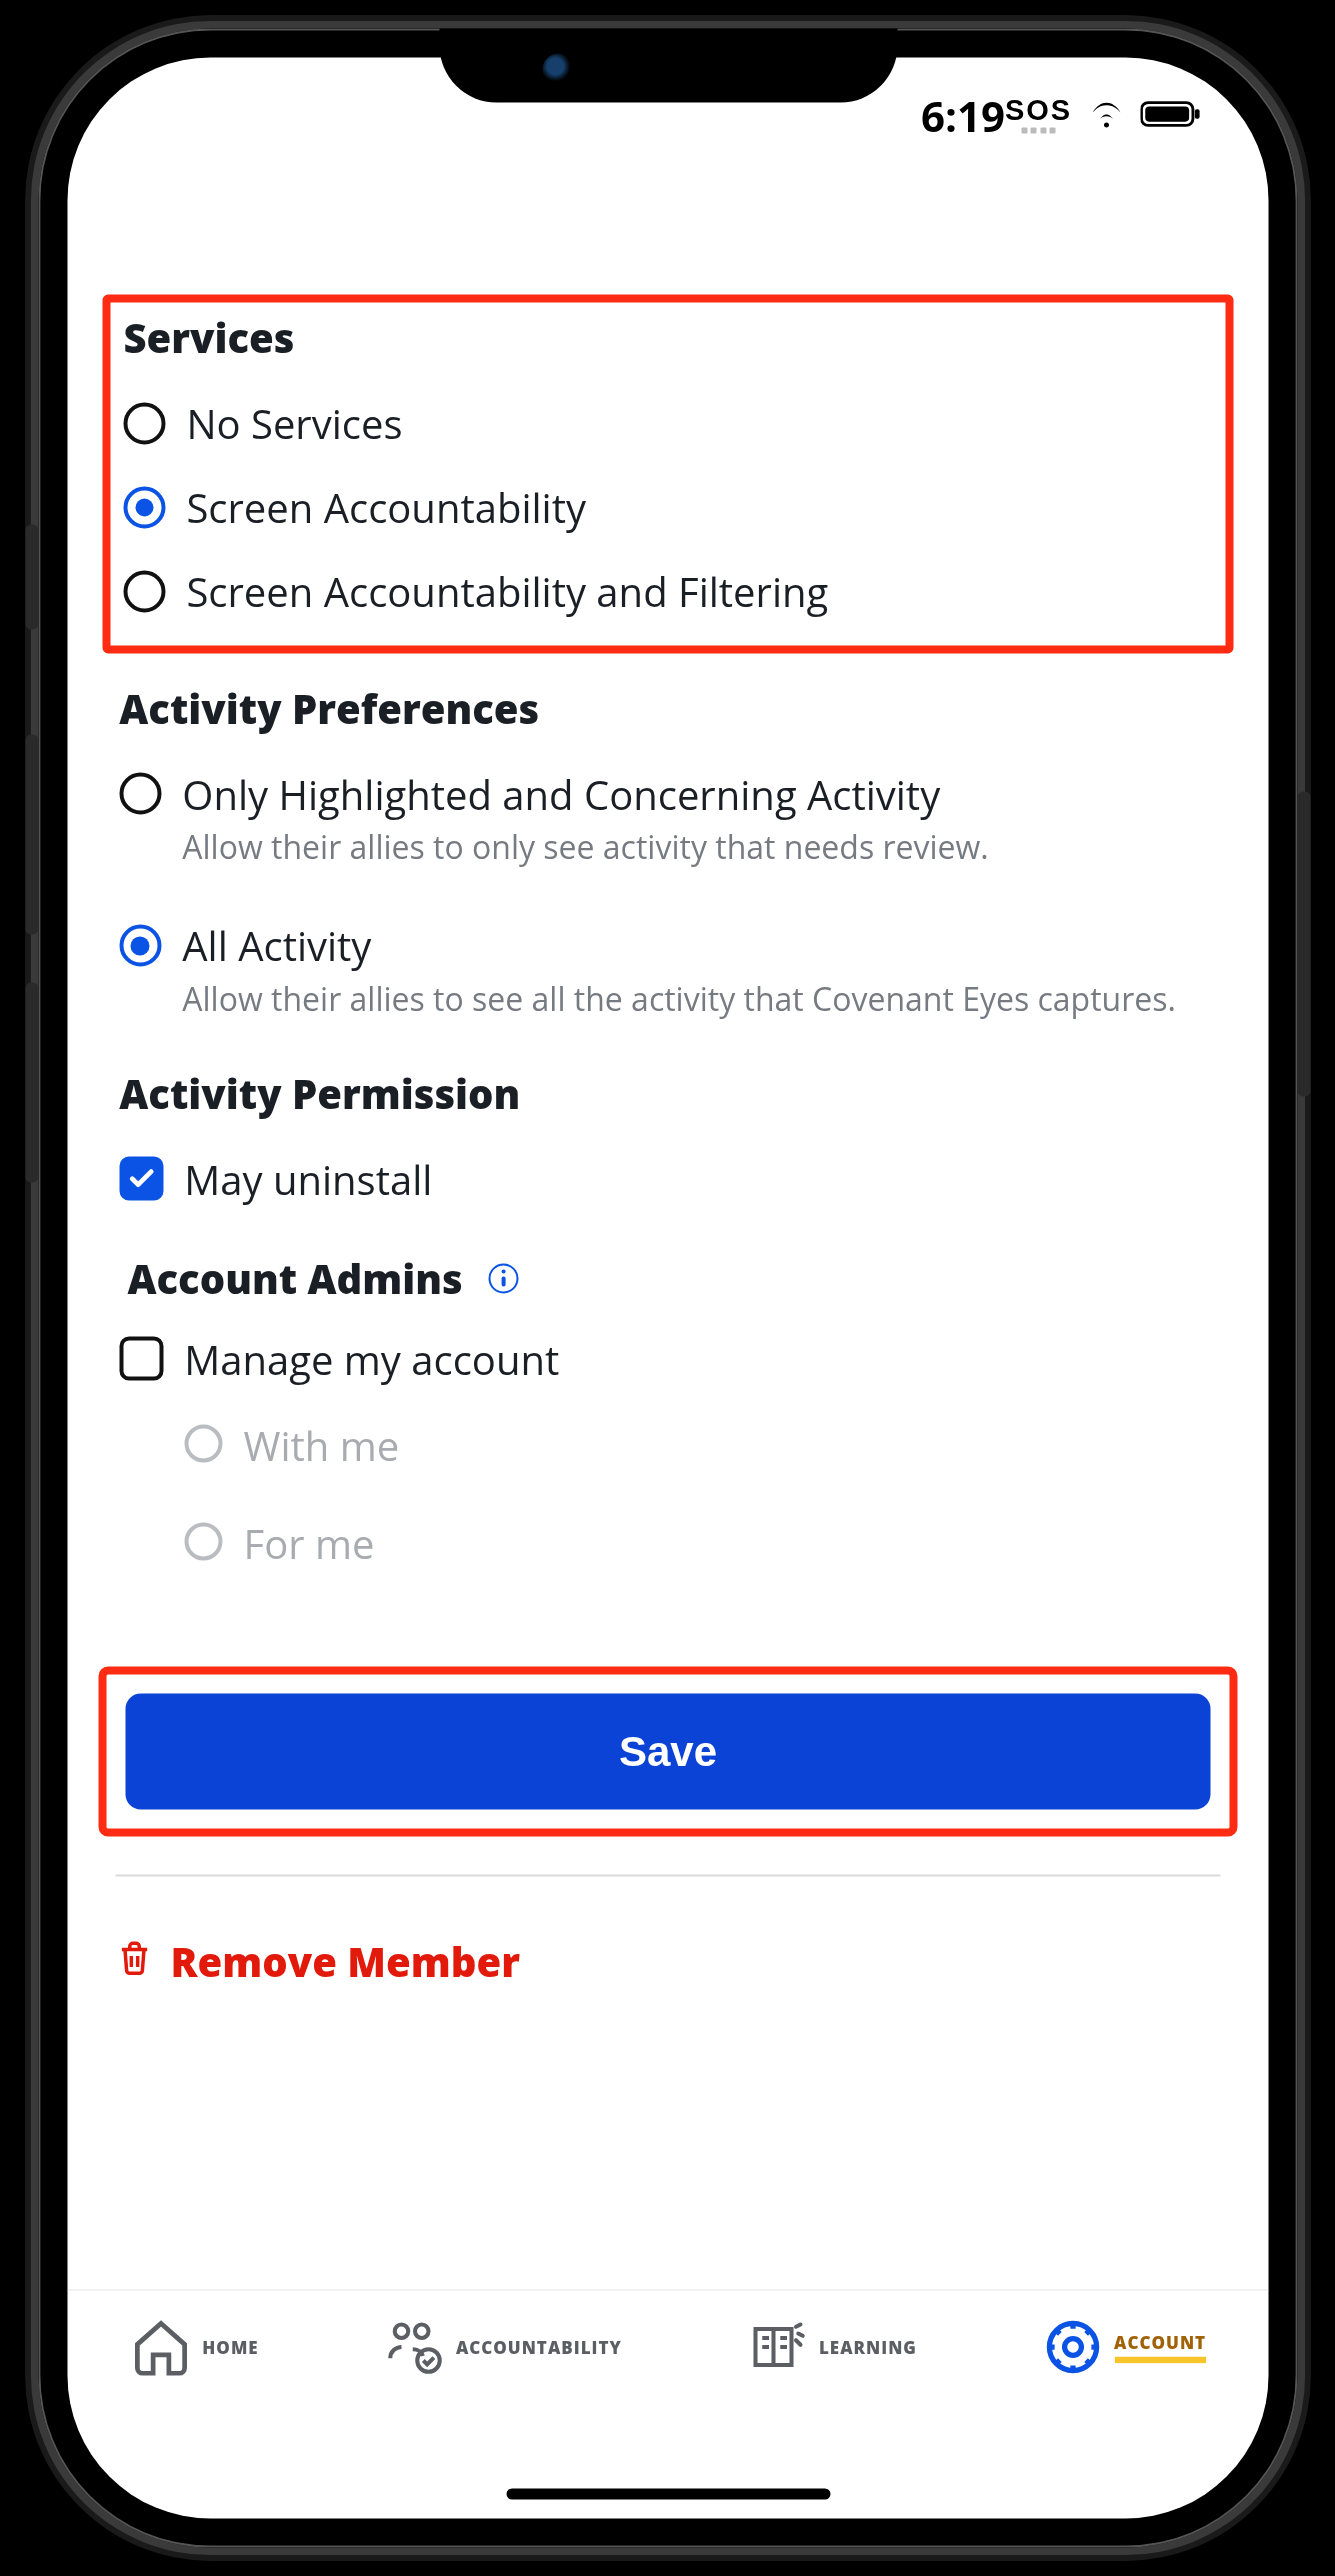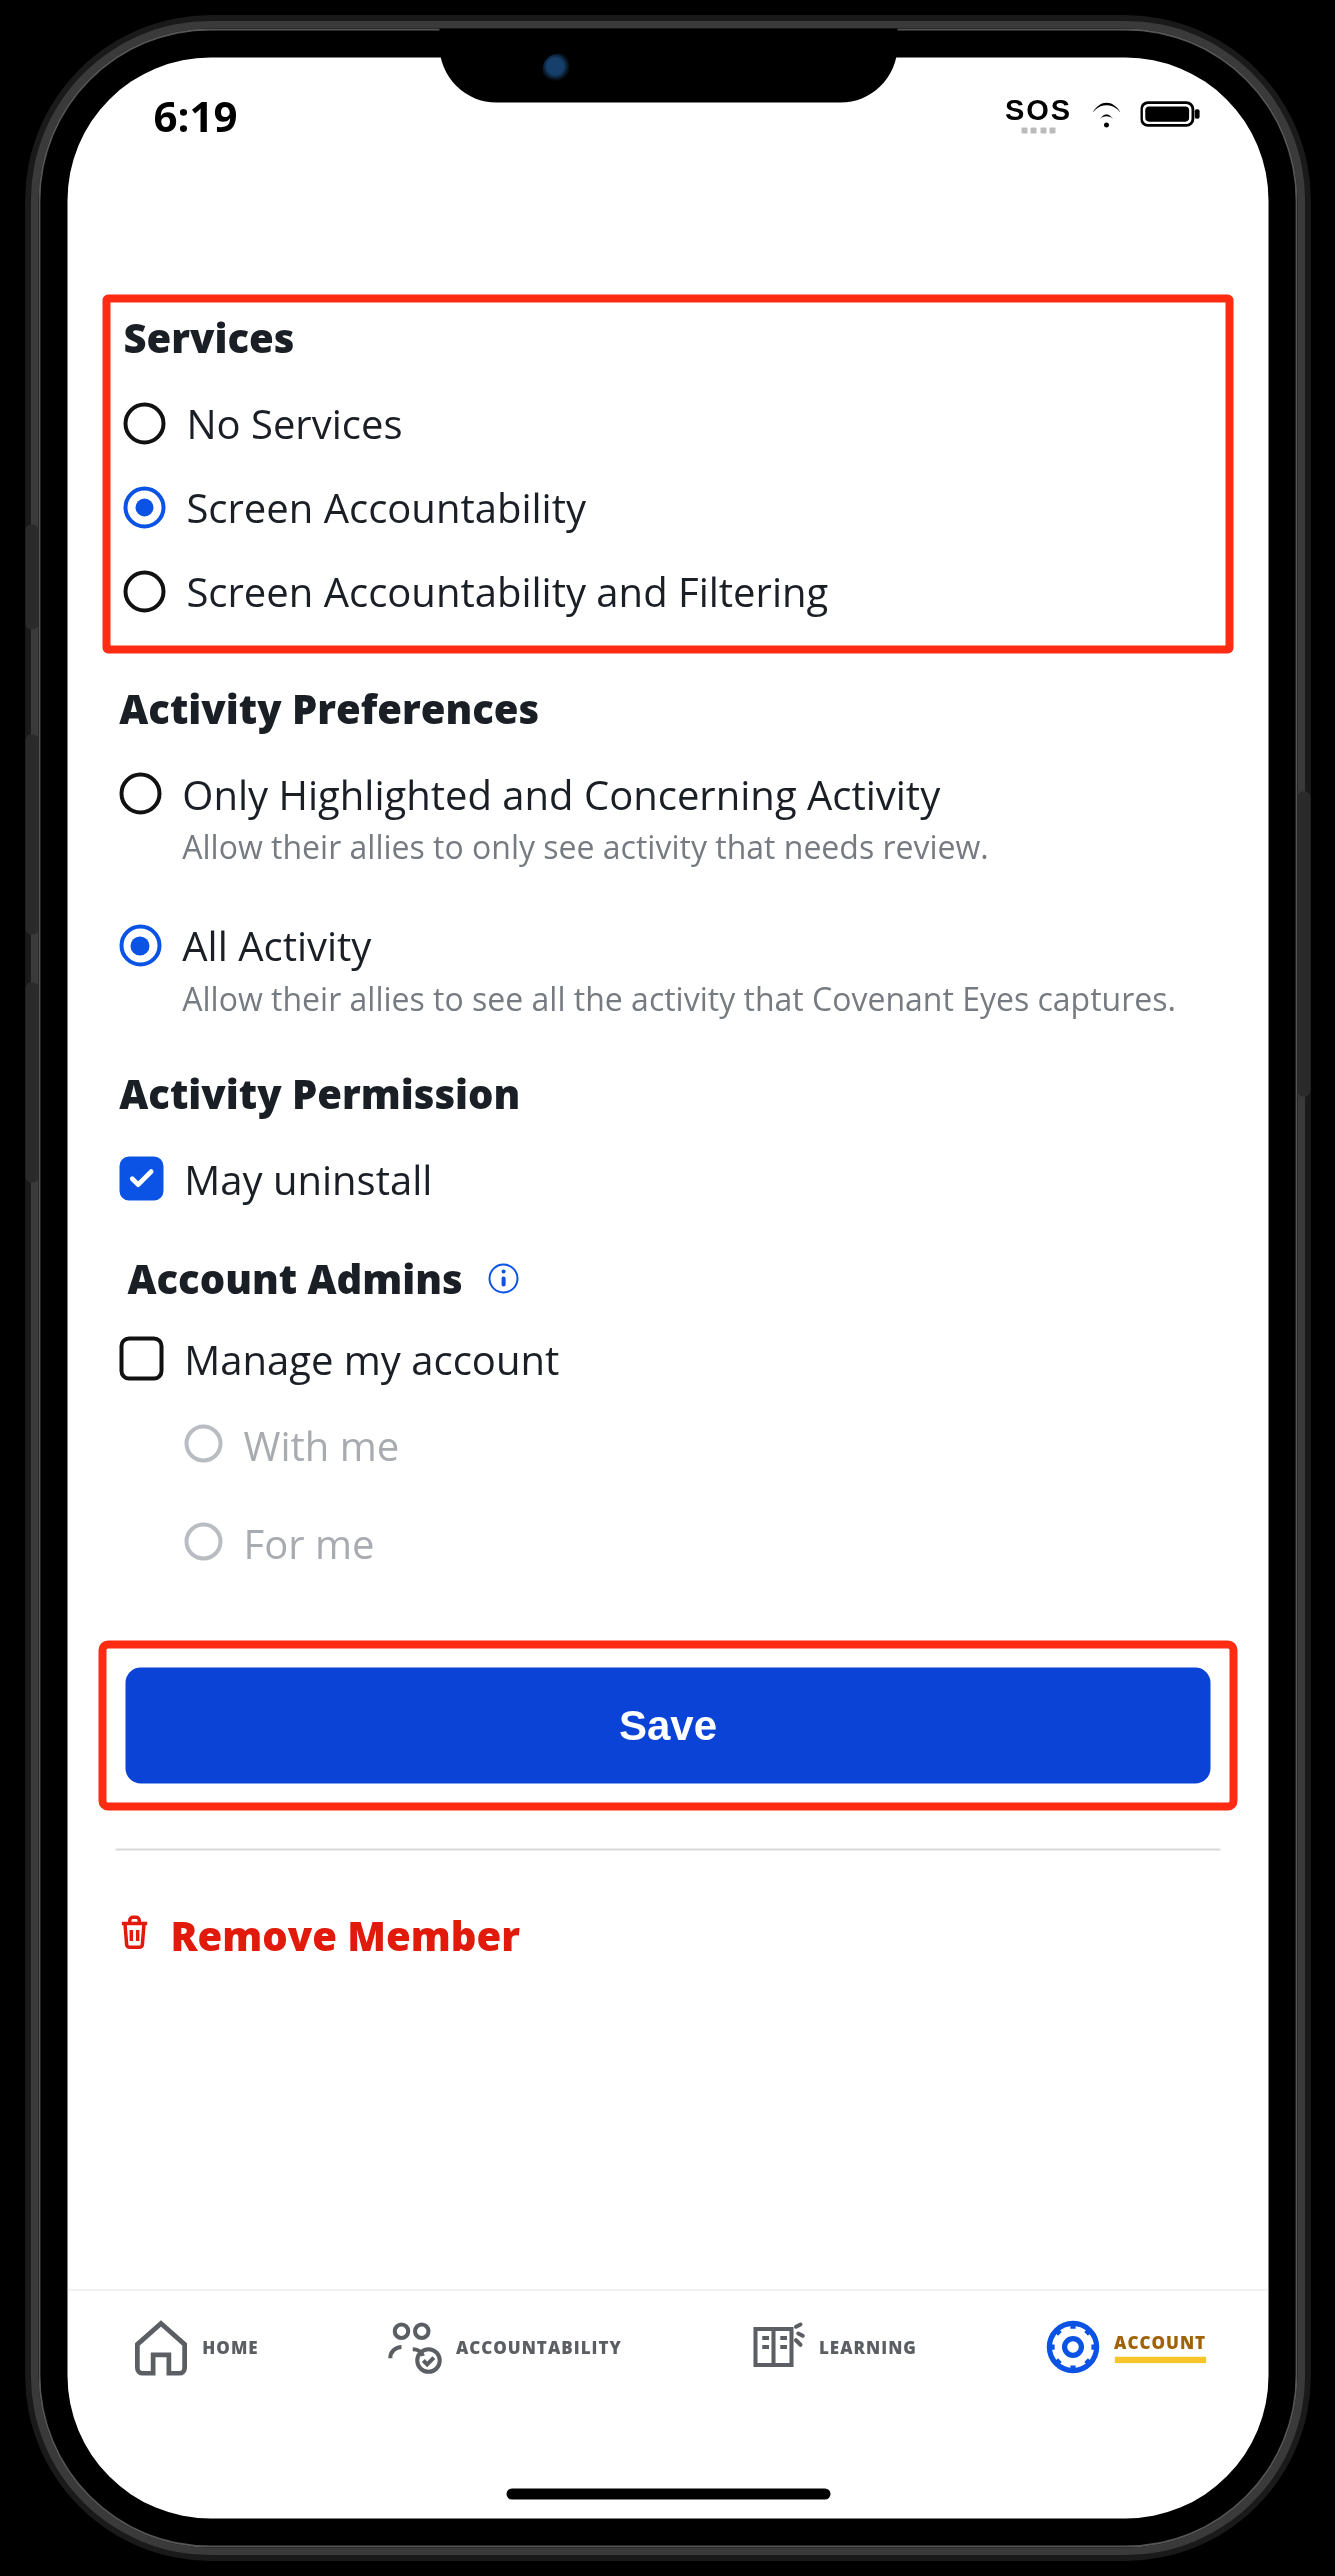--- a/index.html
+++ b/index.html
@@ -56,21 +56,21 @@
   .side-left1{left:-13.4px;top:496px;width:13.4px;height:105px;}
   .side-left2{left:-13.4px;top:706px;width:13.4px;height:200px;}
   .side-left3{left:-13.4px;top:954px;width:13.4px;height:200px;}
   .side-right{right:-13.4px;top:763px;width:13.4px;height:305px;}
 
   
   .statusbar {
     height: 114px;
     display: flex;
     align-items: center;
-    justify-content: space-between;
+    justify-content: flex-end;
     padding: 0 67px 0 86px;
     font-weight: 700;
     font-size: 42px;
   }
   .status-right{display:flex;align-items:center;gap:15.3px;}
   .sos{font-family:Arial;font-size:29px;font-weight:800;letter-spacing:1.9px;text-align:center;line-height:1;}
   .sos-dots{display:flex;gap:3.8px;justify-content:center;margin-top:2.9px;}
   .sos-dots span{width:5.7px;height:5.7px;border-radius:1px;background:#bbb;}
   .wifi svg, .battery svg{display:block;}
 
@@ -136,21 +136,21 @@
   }
   .info-icon::before{content:"";position:absolute;top:4.8px;left:50%;transform:translateX(-50%);width:3.8px;height:3.8px;border-radius:50%;background:#0a53e4;}
   .info-icon::after{content:"";position:absolute;top:11.4px;left:50%;transform:translateX(-50%);width:3.8px;height:10.5px;background:#0a53e4;border-radius:1.9px;}
   .sub-radios{display:flex;gap:48px;margin-left:69px;padding:19px 0 9.5px;flex-direction:column;}
   .sub-radios .radio{width:38px;height:38px;border-width:4.8px;}
 
   
   .save-wrap{
     border:8.6px solid #ff2b12;border-radius:9.5px;
     padding:19px;
-    margin:62px -17px 38px -17px;
+    margin:88px -17px 38px -17px;
   }
   .save-btn{
     background:#0a43d6;
     color:#fff;
     font-size:42px;
     font-weight:800;
     text-align:center;
     padding:34px 0;
     border-radius:15.3px;
     width:100%;

